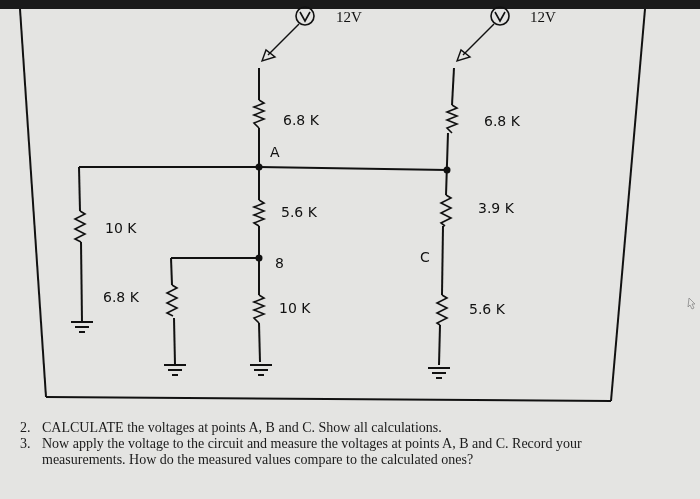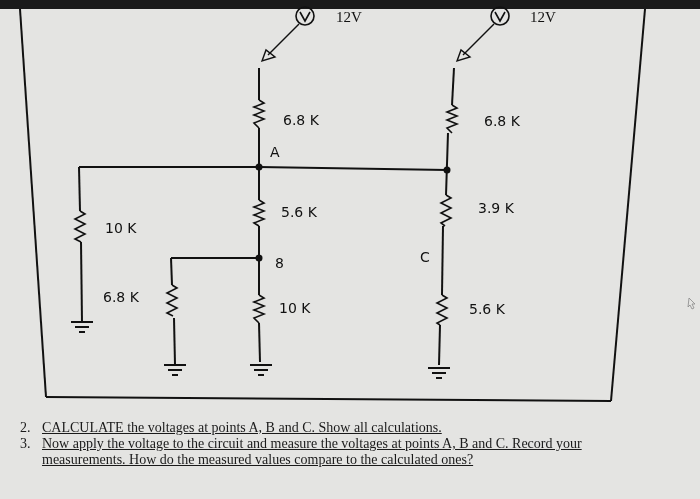--- a/index.html
+++ b/index.html
@@ -4,21 +4,21 @@
 <style>
   html, body { margin:0; padding:0; }
   body { width:700px; height:499px; overflow:hidden; background:#e4e4e2; position:relative; font-family:"Liberation Sans", sans-serif; }
   .topbar { position:absolute; left:0; top:0; width:700px; height:9px; background:#1a1a1a; }
   svg.diagram { position:absolute; left:0; top:0; }
   .lbl { font-family:"DejaVu Sans", sans-serif; font-size:14px; fill:#111; }
   .lbl-serif { font-family:"Liberation Serif", serif; font-size:15px; fill:#111; }
   .questions { position:absolute; left:20px; top:420px; width:600px; font-family:"Liberation Serif", serif; font-size:14px; line-height:16px; color:#1a1a1a; }
   .q { display:flex; }
   .q .num { width:22px; flex:none; }
-  .q .txt { flex:1;text-decoration:underline; }
+  .q .txt { flex:1; }
 </style>
 </head>
 <body>
 
 <div class="topbar"></div>
 
 <svg class="diagram" width="700" height="420" viewBox="0 0 700 420">
 
   <g stroke="#111" stroke-width="2" fill="none">
     <line x1="20" y1="9" x2="46" y2="397"></line>

